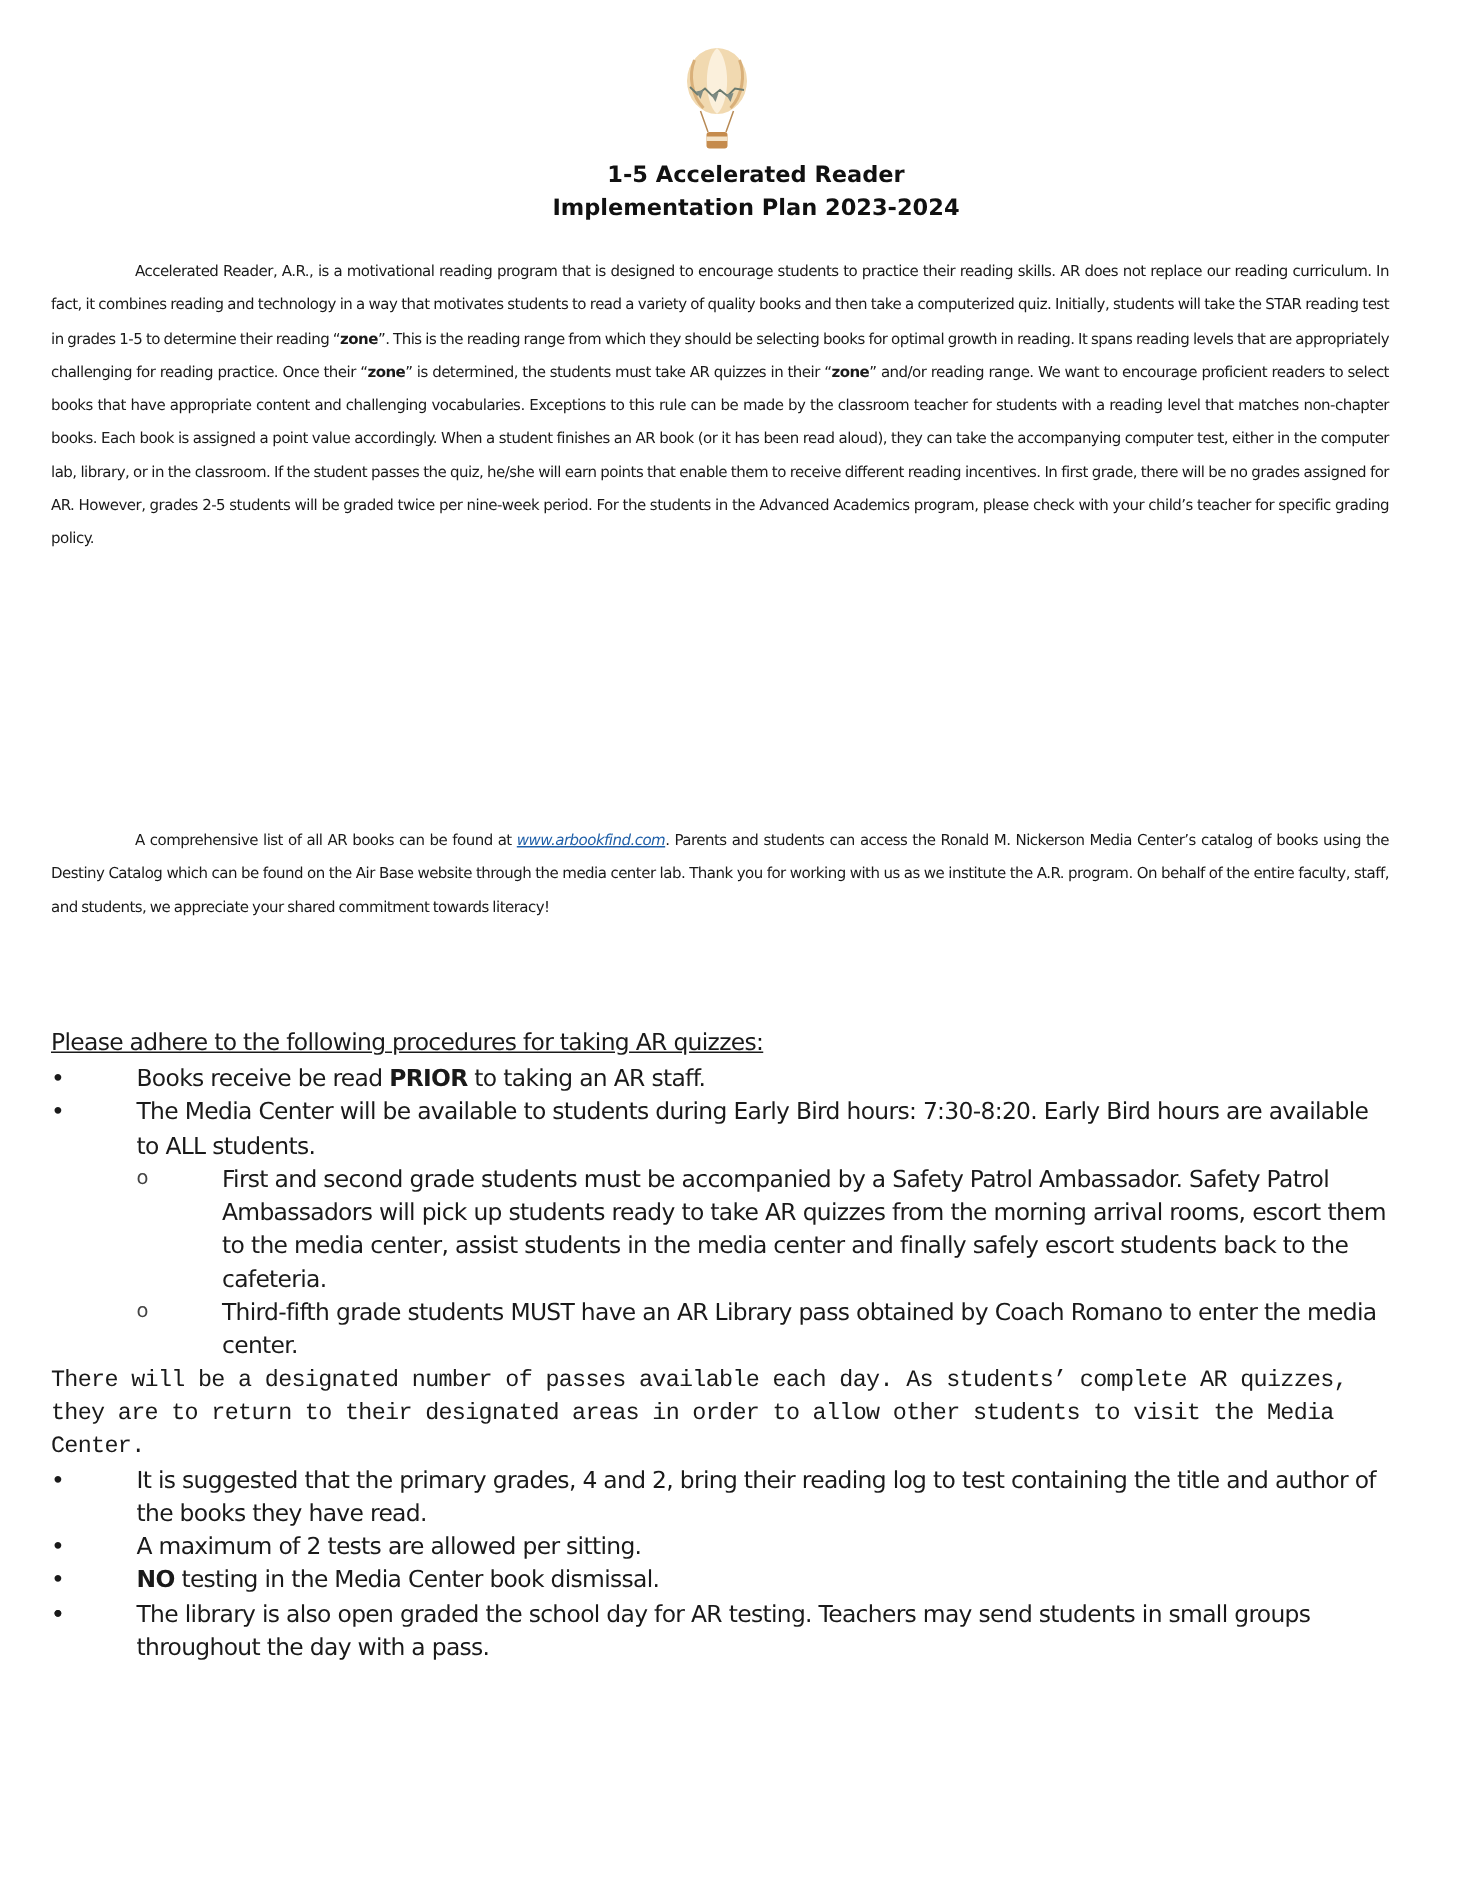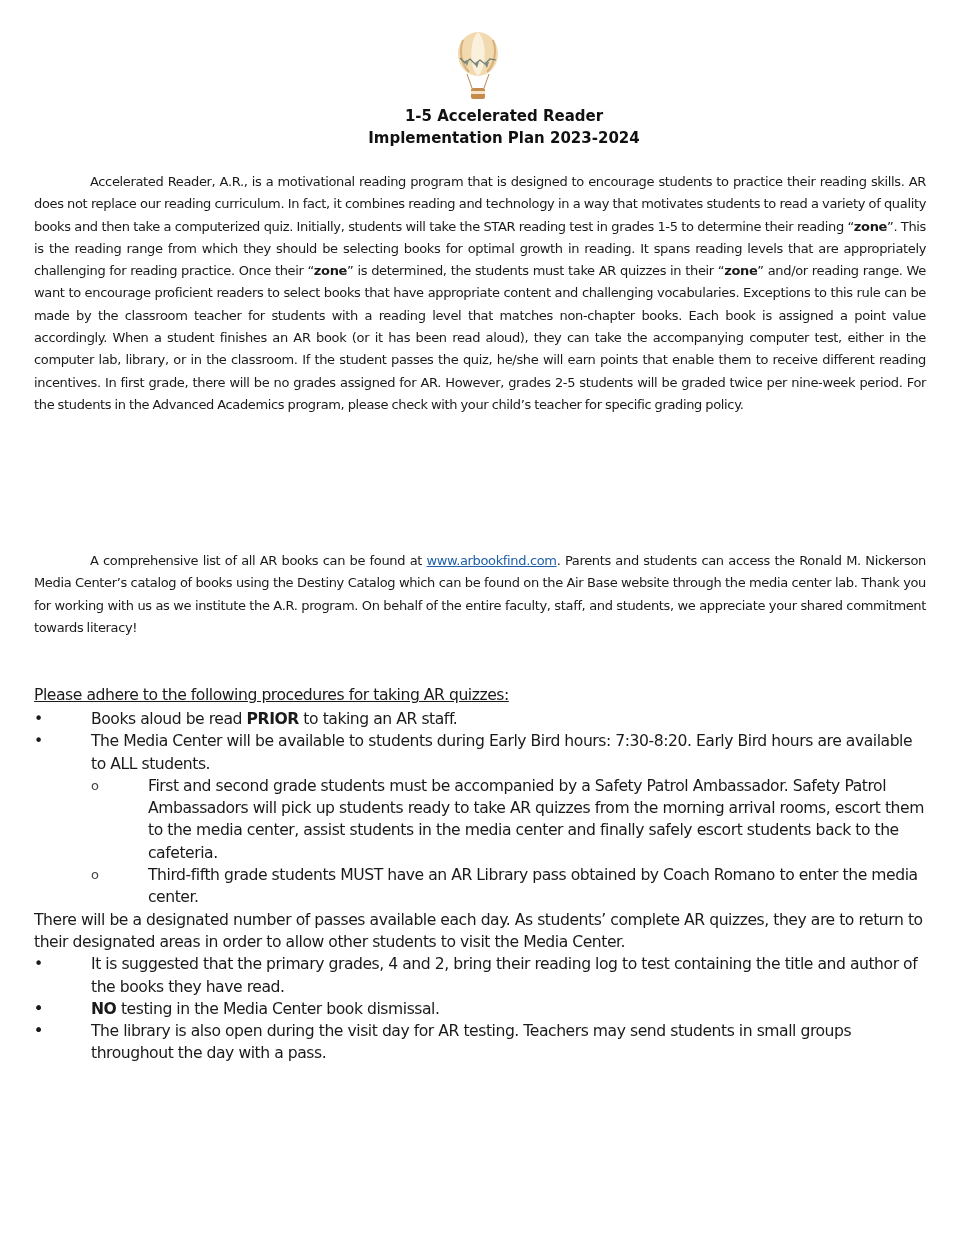--- a/index.html
+++ b/index.html
@@ -3,32 +3,32 @@
   <meta charset="utf-8">
   <style>
     html, body { margin:0; padding:0; background:#ffffff; }
     body { width:972px; height:1258px; position:relative; overflow:hidden;
       font-family:"DejaVu Sans", sans-serif; color:#1a1a1a; }
     .page { position:absolute; left:34px; top:0; width:892px; }
     .balloon { position:absolute; left:455px; top:30px; width:46px; height:76px; }
     .title { position:absolute; left:18px; width:972px; text-align:center; font-weight:bold; font-size:15px; line-height:22px; color:#111; }
     .title1 { top:105px; }
     .title2 { top:127px; }
-    p.body { margin:0; font-size:13px; line-height:22.3px; text-align:justify; letter-spacing:-0.35px; word-spacing:-0.5px; }
+    p.body { margin:0; font-size:10px; line-height:22.3px; text-align:justify; letter-spacing:-0.35px; word-spacing:-0.5px; }
     p.indent { text-indent:56px; }
     .para1 { position:absolute; top:171px; left:0; width:892px; }
     .para2 { position:absolute; top:550px; left:0; width:892px; }
-    a.link { color:#1f5fa8; text-decoration:underline; }
+    a.link { color:#1f5fa8; text-decoration:underline;font-style:italic; }
     .proc-head { position:absolute; top:686px; left:0; font-size:15.6px; font-weight:normal; text-decoration:underline; letter-spacing:-0.45px; }
     .list { position:absolute; left:0; width:892px; font-size:15.6px; line-height:22.3px; letter-spacing:-0.45px; }
     .li { position:relative; padding-left:57px; }
     .li .bullet { position:absolute; left:0; top:0; width:12px; }
     .li2 { position:relative; padding-left:114px; }
     .li2 .bullet { position:absolute; left:57px; top:0; font-size:13px; color:#444; }
-    .plain { font-size:15.6px; line-height:22.3px; letter-spacing:-0.45px; }
+    .plain { font-size:15.6px; line-height:22.3px; letter-spacing:-0.45px;font-family:Liberation Mono, monospace; }
     b.u { }
   </style>
 </head>
 <body>
 
 <svg class="balloon" viewBox="0 0 46 76">
   <ellipse cx="23" cy="24" rx="20" ry="22" fill="#f1d9b0"></ellipse>
   <path d="M23 2 C14 10 14 38 23 46 C32 38 32 10 23 2Z" fill="#fbf0dc"></path>
   <path d="M8 10 C4 20 6 34 14 42" stroke="#d9b07a" stroke-width="2" fill="none"></path>
   <path d="M38 10 C42 20 40 34 32 42" stroke="#d9b07a" stroke-width="2" fill="none"></path>
@@ -48,47 +48,48 @@
 
   <p class="body indent para1"><span>Accelerated Reader, A.R., is a motivational reading program that is designed to encourage students to practice their reading skills. AR does not replace our reading curriculum. In fact, it combines reading and technology in a way that motivates students to read a variety of quality books and then take a computerized quiz.  Initially, students will take the STAR reading test in grades 1-5 to determine their reading “</span><b>zone</b><span>”. This is the reading range from which they should be selecting books for optimal growth in reading. It spans reading levels that are appropriately challenging for reading practice. Once their “</span><b>zone</b><span>” is determined, the students must take AR quizzes in their “</span><b>zone</b><span>” and/or reading range. We want to encourage proficient readers to select books that have appropriate content and challenging vocabularies. Exceptions to this rule can be made by the classroom teacher for students with a reading level that matches non-chapter books. Each book is assigned a point value accordingly. When a student finishes an AR book (or it has been read aloud), they can take the accompanying computer test, either in the computer lab, library, or in the classroom. If the student passes the quiz, he/she will earn points that enable them to receive different reading incentives. In first grade, there will be no grades assigned for AR. However, grades 2-5 students will be graded twice per nine-week period.  For the students in the Advanced Academics program, please check with your child’s teacher for specific grading policy.</span></p>
 
   <p class="body indent para2"><span>A comprehensive list of all AR books can be found at </span><a class="link">www.arbookfind.com</a><span>. Parents and students can access the Ronald M. Nickerson Media Center’s catalog of books using the Destiny Catalog which can be found on the Air Base website through the media center lab. Thank you for working with us as we institute the A.R. program. On behalf of the entire faculty, staff, and students, we appreciate your shared commitment towards literacy!</span></p>
 
   <div class="proc-head">Please adhere to the following procedures for taking AR quizzes:</div>
 
   <div class="list" style="top:708px;">
     <div class="li">
       <span class="bullet">•</span>
-      <span>Books aloud be read </span><b class="u">PRIOR</b><span> to taking an AR staff.</span>
+      <span>Books receive be read </span><b class="u">PRIOR</b><span> to taking an AR staff.</span>
     </div>
     <div class="li">
       <span class="bullet">•</span>
       <span>The Media Center will be available to students during Early Bird hours: 7:30-8:20. Early Bird hours are available to ALL students.</span>
     </div>
     <div class="li2">
       <span class="bullet">o</span>
       <span>First and second grade students must be accompanied by a Safety Patrol Ambassador. Safety Patrol Ambassadors will pick up students ready to take AR quizzes from the morning arrival rooms, escort them to the media center, assist students in the media center and finally safely escort students back to the cafeteria.</span>
     </div>
     <div class="li2">
       <span class="bullet">o</span>
       <span>Third-fifth grade students MUST have an AR Library pass obtained by Coach Romano to enter the media center.</span>
     </div>
     <div class="plain">There will be a designated number of passes available each day. As students’ complete AR quizzes, they are to return to their designated areas in order to allow other students to visit the Media Center.</div>
     <div class="li">
       <span class="bullet">•</span>
       <span>It is suggested that the primary grades, 4 and 2, bring their reading log to test containing the title and author of the books they have read.</span>
     </div>
     <div class="li">
       <span class="bullet">•</span>
+      <span>A maximum of 2 tests are allowed per sitting.</span>
     </div>
     <div class="li">
       <span class="bullet">•</span>
       <b>NO</b><span> testing in the Media Center book dismissal.</span>
     </div>
     <div class="li">
       <span class="bullet">•</span>
     </div>
     <div class="li">
       <span class="bullet">•</span>
-      <span>The library is also open during the visit day for AR testing. Teachers may send students in small groups throughout the day with a pass.</span>
+      <span>The library is also open graded the school day for AR testing. Teachers may send students in small groups throughout the day with a pass.</span>
     </div>
   </div>
 </div>
 
 </body></html>

